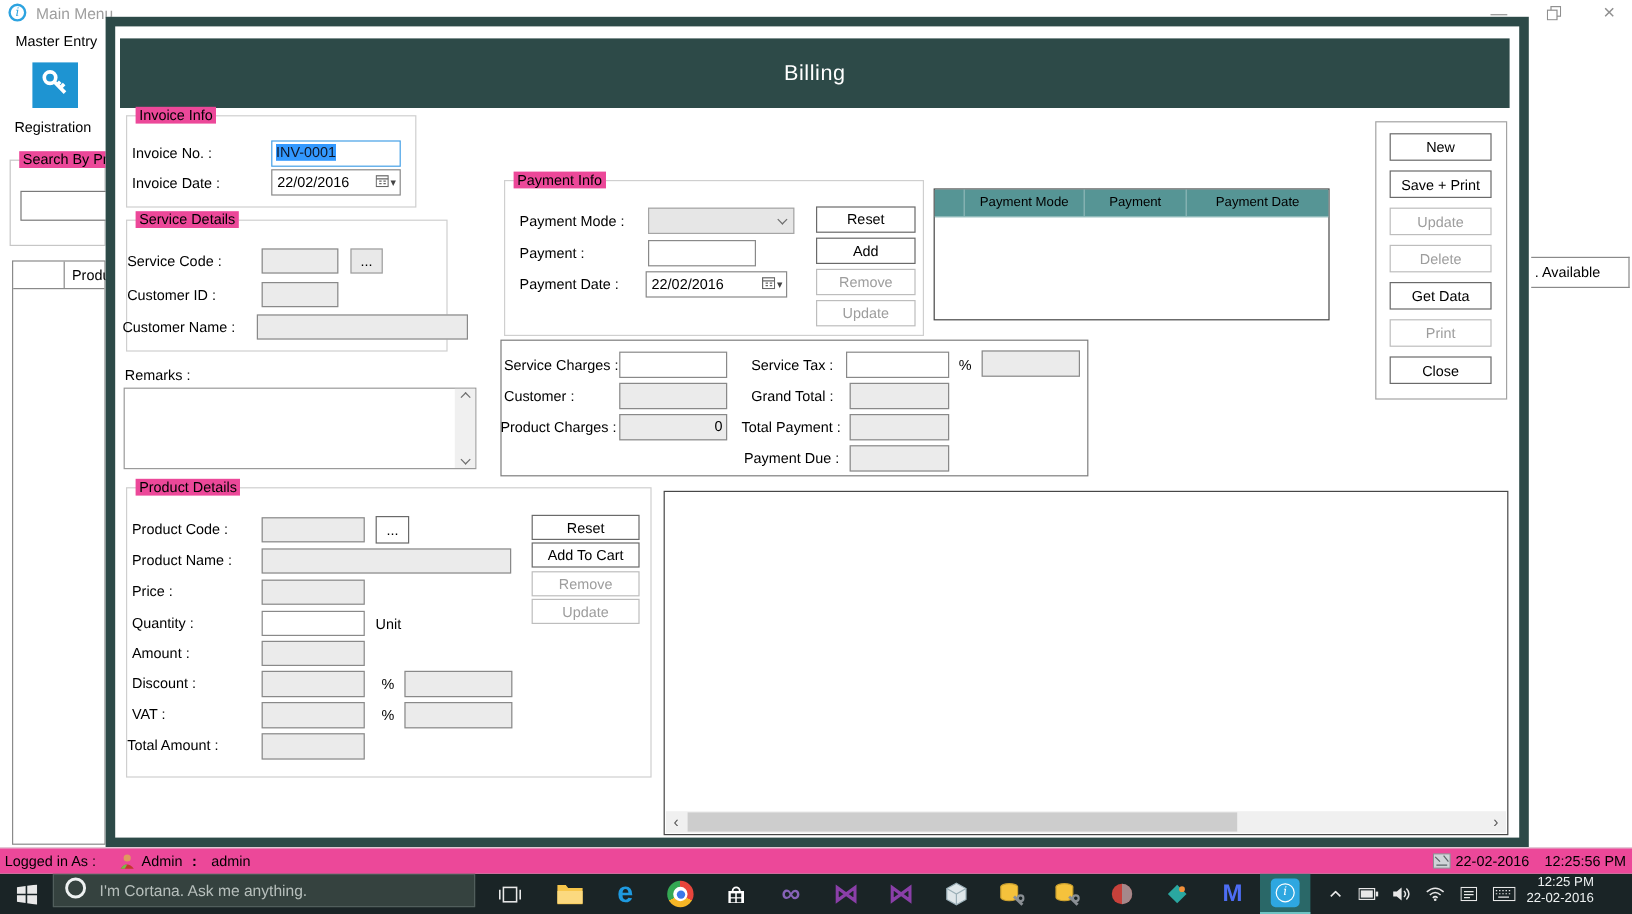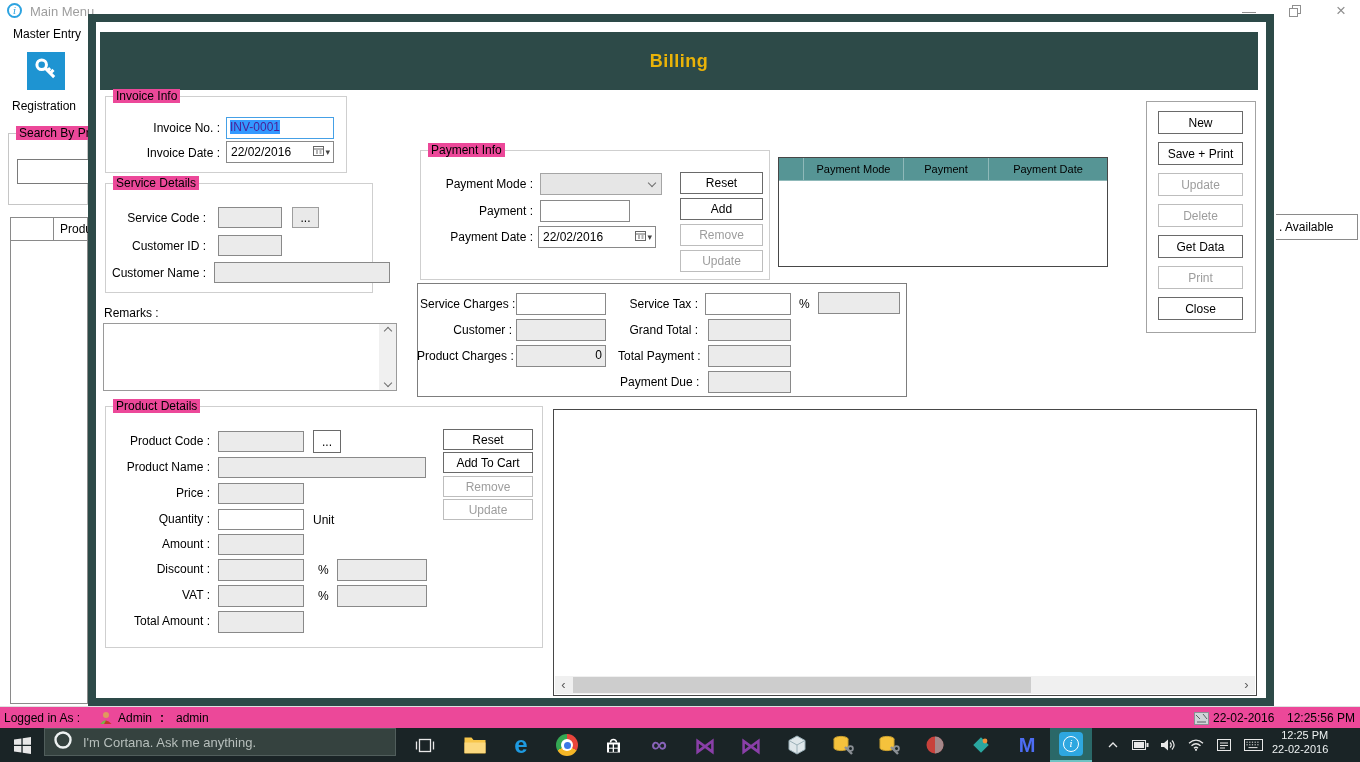--- a/index.html
+++ b/index.html
@@ -1,21 +1,21 @@
 <!DOCTYPE html>
 <html><head>
 <meta charset="utf-8">
 <style>
   *{box-sizing:border-box;margin:0;padding:0}
   html,body{background:#777}
   body{font-family:"Liberation Sans",sans-serif}
   .screen{position:relative;width:1360px;height:762px;background:#fff;overflow:hidden}
   .a{position:absolute}
   .lbl{position:absolute;font-size:12px;color:#000;white-space:nowrap;line-height:15px}
-  .lblr{text-align:right}
+  .lblr{}
   .tb{position:absolute;background:#fff;border:1px solid #898989;font-size:12px;line-height:19px;padding:0 3px;overflow:hidden}
   .tbd{background:#ebebeb}
   .btn{position:absolute;background:#fff;border:1px solid #6a6a6a;font-size:12px;color:#000;display:flex;align-items:center;justify-content:center;cursor:pointer}
   .btn.dis{color:#9d9d9d;border-color:#bdbdbd}
   .grp{position:absolute;border:1px solid #cfcfcf;background:transparent}
   .leg{position:absolute;top:-8px;left:7px;background:#ec4899;padding:0 3px;font-size:12px;white-space:nowrap}
   .panel{position:absolute;border:1px solid #7d7d7d;background:#fff}
   .ghead{display:flex;background:#569595;border-bottom:1px solid #8fb9b9}
   .gh{height:100%;display:flex;align-items:center;justify-content:center;font-size:11px;color:#000;border-right:1px solid #8fb9b9;overflow:hidden;white-space:nowrap}
   .chev{display:inline-block;width:6px;height:6px;border-right:1.6px solid #6e6e6e;border-bottom:1.6px solid #6e6e6e}
@@ -84,29 +84,29 @@
 
   <div class="a" style="left:1274px;top:210px;width:86px;height:494px;background:#fff">
     <div class="a" style="left:2px;top:4px;width:82px;height:26px;border:1px solid #8a8a8a;border-left:none">
       <span class="lbl" style="left:3px;top:5px">. Available</span>
     </div>
   </div>
 
   <div class="a" style="left:88px;top:14px;width:1186px;height:692px;border:8px solid #2d4a48;background:#fff;z-index:5">
 
     <div class="a" style="left:4px;top:10px;width:1158px;height:58px;background:#2d4a48;display:flex;align-items:center;justify-content:center">
-      <span style="color:#eab308;font-size:18px;font-weight:bold;letter-spacing:0.5px">Billing</span>
+      <span style="color:#ffffff;font-size:18px;font-weight:normal;letter-spacing:0.5px">Billing</span>
     </div>
 
     <div class="grp" style="left:9px;top:74px;width:242px;height:77px">
       <span class="leg">Invoice Info</span>
     </div>
     <span class="lbl lblr" style="left:14px;top:99px;width:110px">Invoice No. :</span>
     <div class="tb" style="left:130px;top:95px;width:108px;height:22px;border:1px solid #45a0e6">
-      <span style="background:#3399ff;color:#4c1d95">INV-0001</span>
+      <span style="background:#3399ff;color:#0f172a">INV-0001</span>
     </div>
     <span class="lbl lblr" style="left:14px;top:124px;width:110px">Invoice Date :</span>
     <div class="dtp" style="left:130px;top:119px;width:108px;height:22px">
       <span class="dval">22/02/2016</span>
       <span style="margin-right:1px"><svg width="11" height="11">
             <rect x="0.5" y="1.5" width="10" height="9" fill="#fff" stroke="#666"></rect>
             <path d="M0.5 4 h10 M3 6 h2 M6.5 6 h2 M3 8 h2 M6.5 8 h2" stroke="#666"></path>
           </svg></span>
       <span style="font-size:9px;color:#444;margin-right:3px">▾</span>
     </div>

